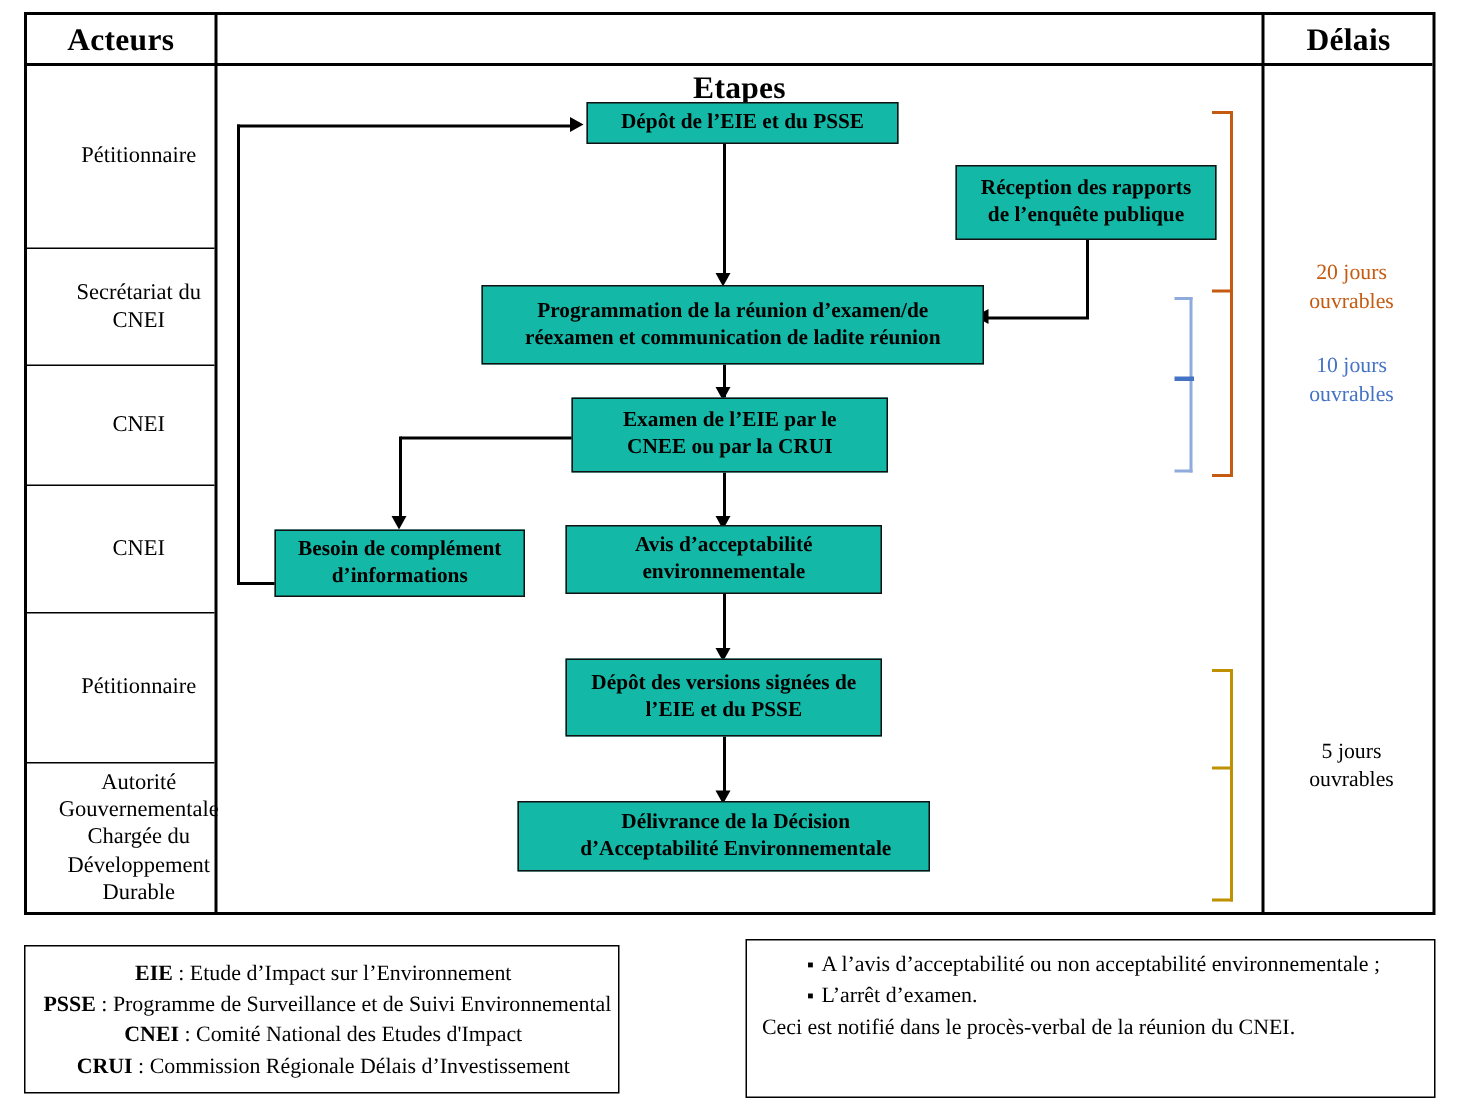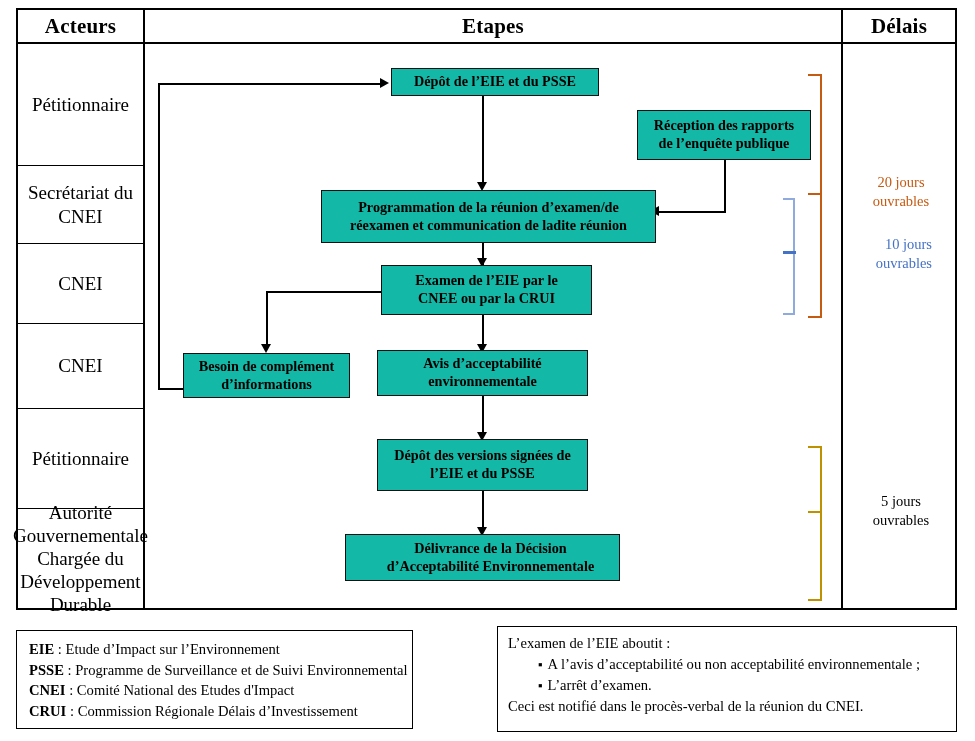--- a/index.html
+++ b/index.html
@@ -9,22 +9,22 @@
 
   
   .table{position:absolute;left:16px;top:8px;width:941px;height:602px;border:2px solid #000;box-sizing:border-box;}
 
   .colline{position:absolute;top:0;bottom:0;width:2px;background:#000;}
   .rowline{position:absolute;height:1px;background:#000;}
 
   .hdr{position:absolute;top:0;height:32px;display:flex;align-items:center;justify-content:center;
        font-weight:bold;font-size:21px;letter-spacing:.2px;}
 
-  .actor{position:absolute;left:0;width:125px;display:flex;align-items:center;justify-content:center;
-         text-align:center;font-size:19px;line-height:1.22;}
+  .actor{position:absolute;left:12px;width:125px;display:flex;align-items:center;justify-content:center;
+         text-align:center;font-size:15px;line-height:1.22;}
 
   
   .node{position:absolute;background:#14b8a6;border:1.5px solid #111;box-sizing:border-box;
         display:flex;align-items:center;justify-content:center;text-align:center;
         font-weight:bold;font-size:14.2px;line-height:1.25;padding:2px 6px;}
 
   
   .ln{position:absolute;background:#000;}
   .lnh{height:1.6px;}
   .lnv{width:1.6px;}
@@ -40,21 +40,21 @@
   .brk-y{border:2px solid #BF9000;border-left:none;}
   .tick{position:absolute;height:2px;}
 
   .dtext{position:absolute;text-align:center;font-size:14.5px;line-height:1.3;}
   .c-or{color:#C55A11;}
   .c-bl{color:#4472C4;}
   .c-ye{color:#000000;}
 
   
   .legend{position:absolute;border:1.5px solid #000;box-sizing:border-box;background:#fff;}
-  #legend-left{left:16px;top:630px;width:397px;height:99px;padding:8px 10px 16px 12px;}
+  #legend-left{left:16px;top:630px;width:397px;height:99px;padding:8px 10px 16px 12px;text-align:center;}
   #legend-right{left:497px;top:626px;width:460px;height:106px;padding:6px 8px 0 10px;}
 
   .lrow{font-size:14.6px;line-height:1.42;white-space:nowrap;}
   .lrow b{font-weight:bold;}
   .rrow{font-size:14.6px;line-height:1.43;white-space:nowrap;}
   .bullet{padding-left:30px;}
   .bullet:before{content:"\25AA";margin-right:5px;font-size:13px;}
 </style>
 </head>
 <body>
@@ -62,21 +62,21 @@
 <div id="sheet">
 
   <div class="table">
 
     <div class="colline" style="left:125px;"></div>
     <div class="colline" style="left:823px;"></div>
 
     <div class="rowline" style="left:0;top:32px;width:937px;height:2px;"></div>
 
     <div class="hdr" style="left:0;width:125px;">Acteurs</div>
-    <div class="hdr" style="left:127px;width:696px;">Etapes</div>
+    <div class="hdr" style="left:127px;width:696px;margin-top:32px;">Etapes</div>
     <div class="hdr" style="left:825px;width:112px;">Délais</div>
 
     <div class="rowline" style="left:0;top:155px;width:125px;"></div>
     <div class="rowline" style="left:0;top:233px;width:125px;"></div>
     <div class="rowline" style="left:0;top:313px;width:125px;"></div>
     <div class="rowline" style="left:0;top:398px;width:125px;"></div>
     <div class="rowline" style="left:0;top:498px;width:125px;"></div>
 
     <div class="actor" style="top:34px;height:121px;">Pétitionnaire</div>
     <div class="actor" style="top:156px;height:77px;">Secrétariat du<br>CNEI</div>
@@ -133,38 +133,37 @@
   <div class="brk brk-o" style="left:808px;top:74px;width:14px;height:244px;"></div>
   <div class="tick" style="left:808px;top:193px;width:13px;background:#C55A11;"></div>
 
   <div class="brk brk-b" style="left:783px;top:198px;width:12px;height:117px;"></div>
   <div class="tick" style="left:783px;top:251px;width:13px;background:#4472C4;height:3px;"></div>
 
   <div class="brk brk-y" style="left:808px;top:446px;width:14px;height:155px;"></div>
   <div class="tick" style="left:808px;top:511px;width:13px;background:#BF9000;"></div>
 
   <div class="dtext c-or" style="left:846px;top:173px;width:110px;">20 jours<br>ouvrables</div>
-  <div class="dtext c-bl" style="left:822px;top:235px;width:110px;text-align:right;">10 jours<br>ouvrables</div>
+  <div class="dtext c-bl" style="left:846px;top:235px;width:110px;">10 jours<br>ouvrables</div>
   <div class="dtext c-ye" style="left:846px;top:492px;width:110px;">5 jours<br>ouvrables</div>
 
   <div class="legend" id="legend-left">
     <div class="lrow">
       <b>EIE</b><span> : </span><span>Etude d’Impact sur l’Environnement</span>
     </div>
     <div class="lrow">
       <b>PSSE</b><span> : </span><span>Programme de Surveillance et de Suivi Environnemental</span>
     </div>
     <div class="lrow">
       <b>CNEI</b><span> : </span><span>Comité National des Etudes d'Impact</span>
     </div>
     <div class="lrow">
       <b>CRUI</b><span> : </span><span>Commission Régionale Délais d’Investissement</span>
     </div>
   </div>
 
   <div class="legend" id="legend-right">
-    <div class="rrow">L’examen de l’EIE aboutit :</div>
     <div class="rrow bullet">A l’avis d’acceptabilité ou non acceptabilité environnementale ;</div>
     <div class="rrow bullet">L’arrêt d’examen.</div>
     <div class="rrow">Ceci est notifié dans le procès-verbal de la réunion du CNEI.</div>
   </div>
 
 </div>
 
 </body></html>

